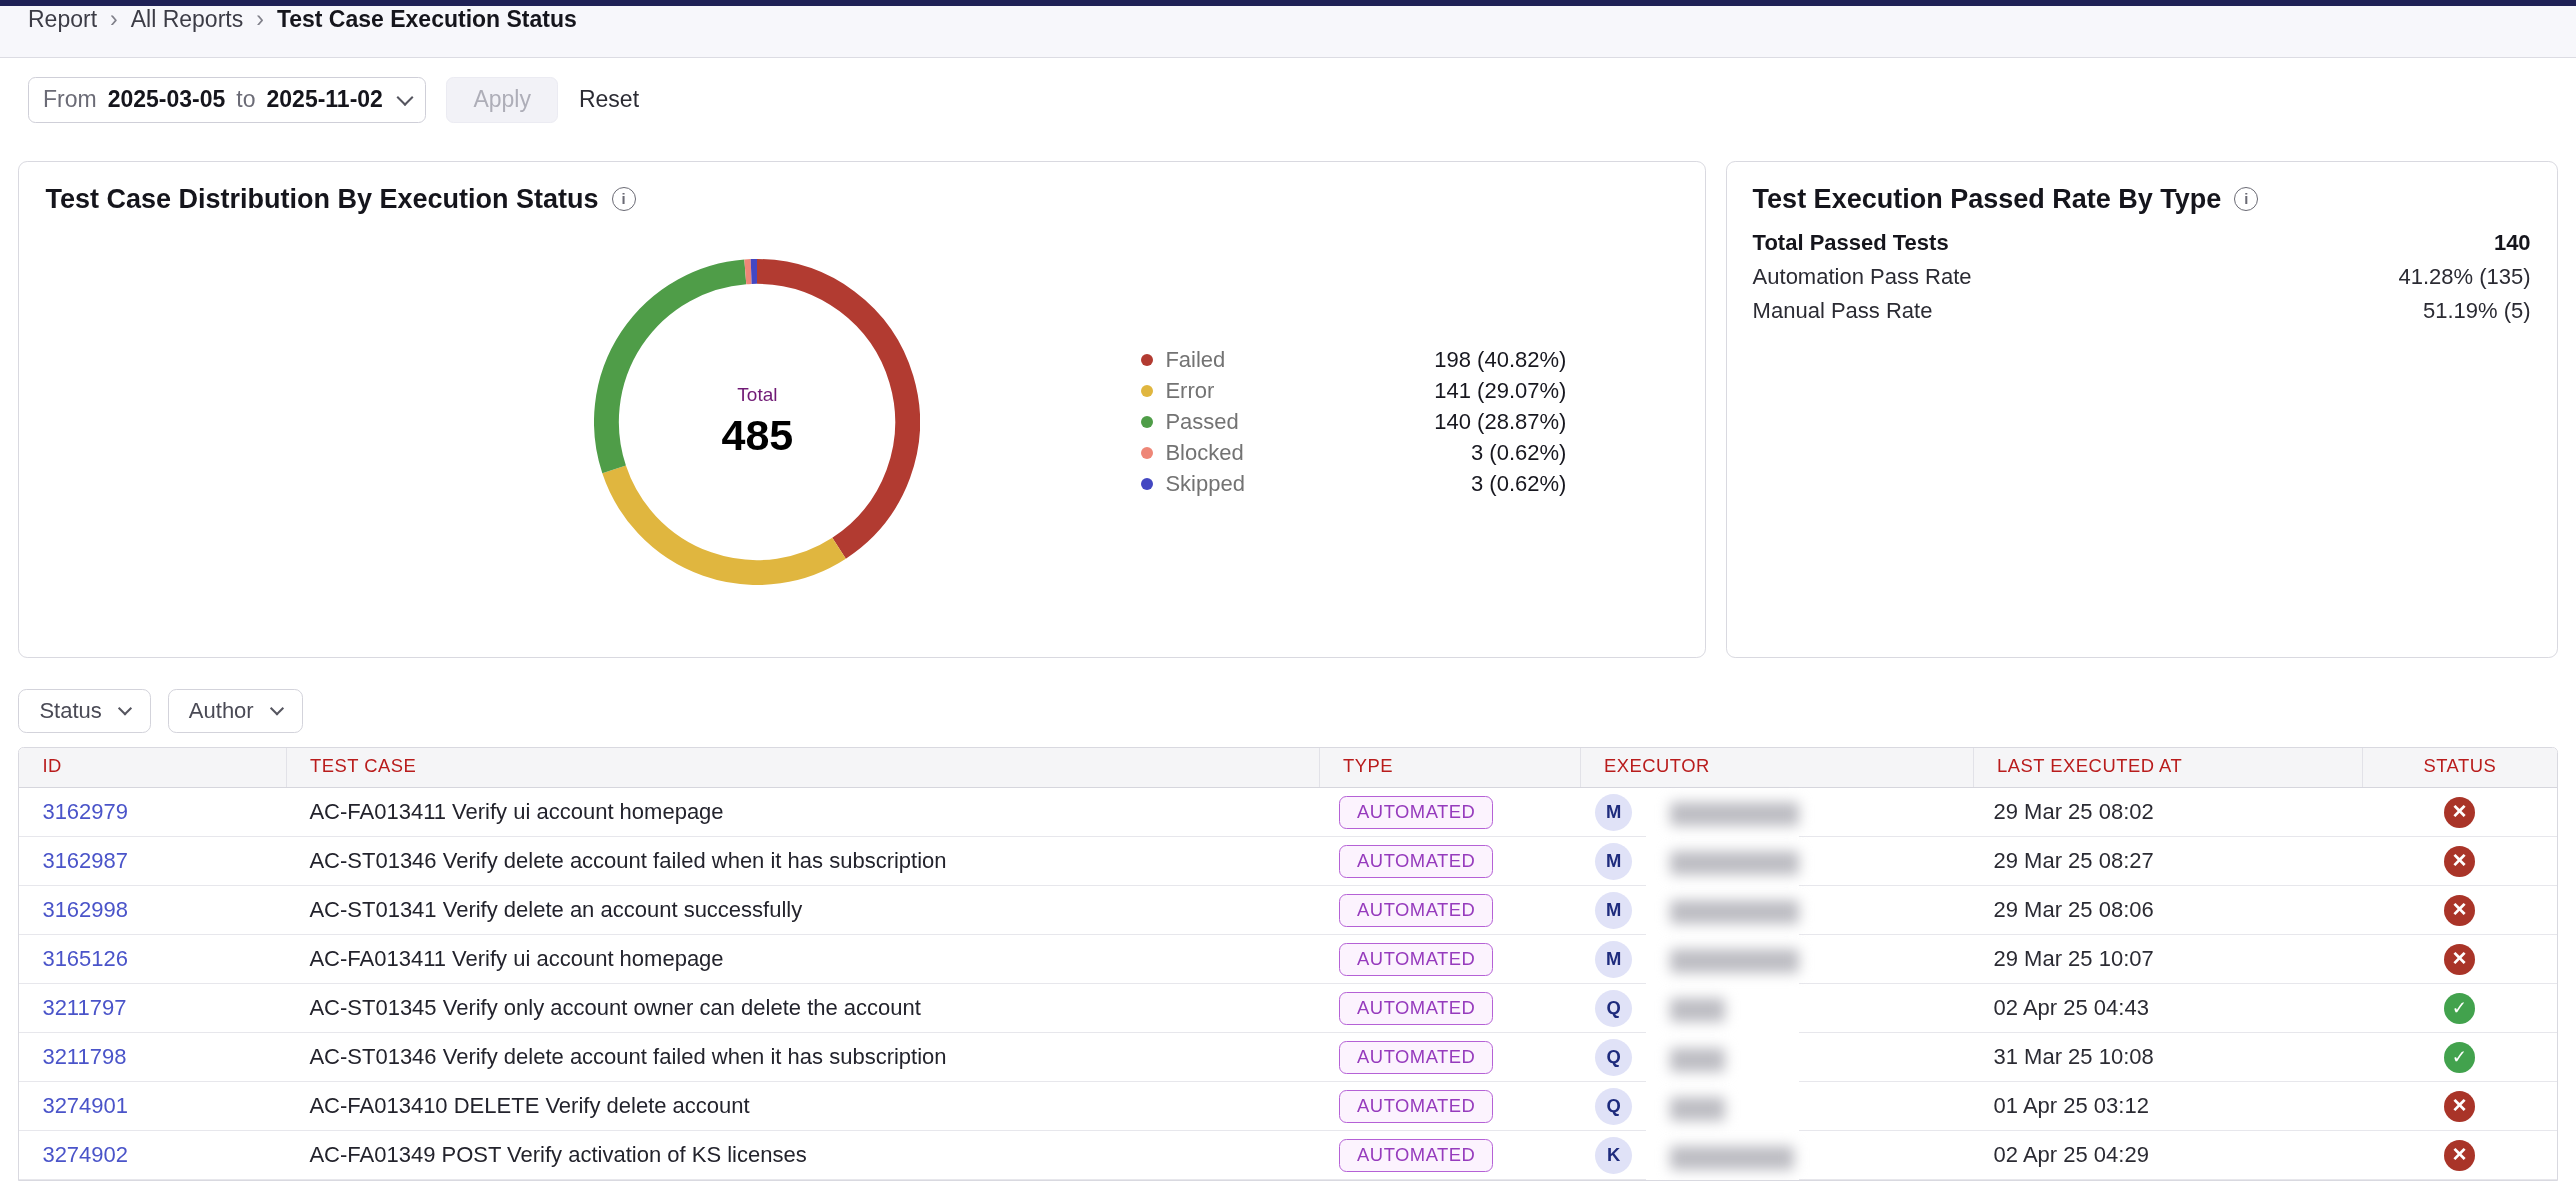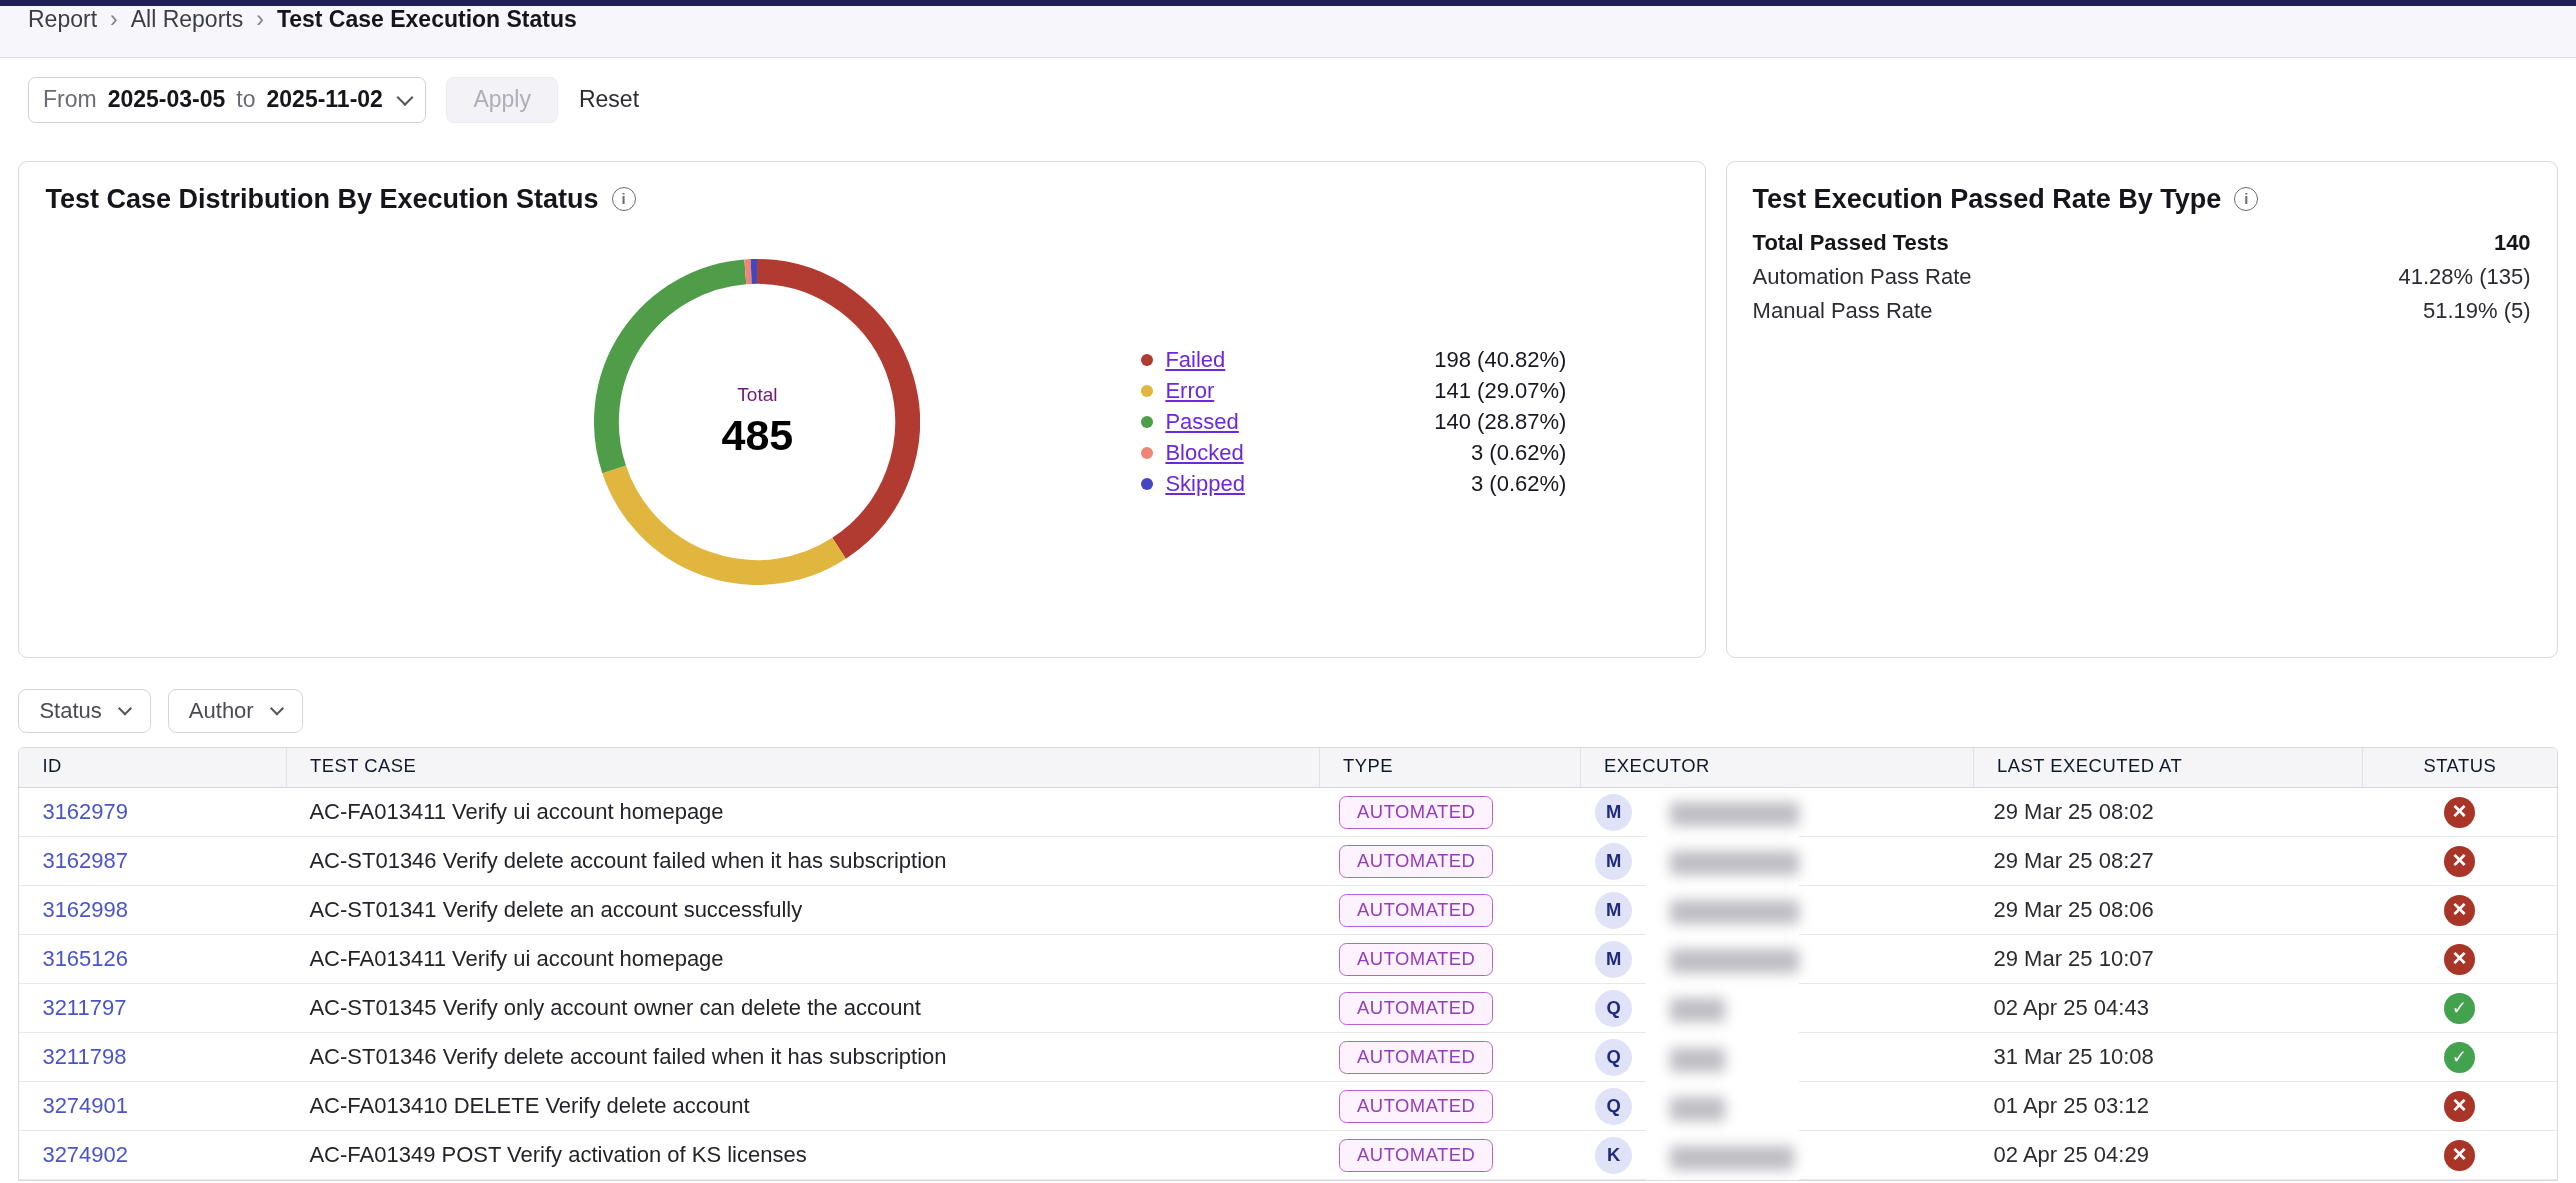--- a/index.html
+++ b/index.html
@@ -41,37 +41,37 @@
   .card-rate{width:832px;flex:none;}
   .dist-body{display:flex;align-items:center;margin-top:44px;}
   .donut-wrap{position:relative;width:326px;height:326px;margin-left:549px;flex:none;}
   .donut-center{position:absolute;inset:0;display:flex;flex-direction:column;
     align-items:center;justify-content:center;gap:5.5px;}
   .donut-center .t-lbl{font-size:19px;color:#701a75;}
   .donut-center .t-val{font-size:43px;font-weight:bold;color:#000;}
   .legend{margin-left:221px;width:425px;}
   .legend-row{display:flex;align-items:center;height:31px;font-size:22px;}
   .legend-dot{width:12px;height:12px;border-radius:50%;margin-right:12px;flex:none;}
-  .legend-label{color:#6d28d9;text-decoration:underline;}
+  .legend-label{color:#737373;}
   .legend-val{margin-left:auto;color:#17171f;}
   .rate-rows{margin-top:11px;}
   .rate-row{display:flex;justify-content:space-between;align-items:center;height:34px;font-size:22px;color:#2b2b33;}
   .rate-row.bold .r-lbl,.rate-row.bold .r-val{font-weight:bold;color:#15151c;}
   
   .table-filters{display:flex;gap:16.6px;margin:31px 18.4px 0;}
   .pill-btn{display:inline-flex;align-items:center;gap:13px;height:44px;padding:0 20px;
     border:0.9px solid #d3d3db;border-radius:8.3px;background:#fff;font-size:22px;color:#4a4a55;cursor:pointer;}
   .pill-btn .chev{width:10px;height:10px;border-width:2.3px;}
   
   .table-wrap{position:relative;margin:14px 18.4px 0;border:0.9px solid var(--card-border);
     border-radius:5.5px 5.5px 0 0;overflow:hidden;}
   table{width:100%;border-collapse:collapse;table-layout:fixed;}
   col.c-id{width:267px;} col.c-name{width:1033px;} col.c-type{width:261px;}
   col.c-exec{width:393px;} col.c-date{width:389px;} col.c-status{width:194px;}
-  thead th{height:40px;background:#f5f5f7;font-size:18.4px;font-weight:normal;color:#0f172a;
+  thead th{height:40px;background:#f5f5f7;font-size:18.4px;font-weight:normal;color:#b91c1c;
     text-align:left;padding:0 0 4px 23px;letter-spacing:0.5px;border-bottom:0.9px solid #d6d6dd;}
   thead th+th{border-left:0.9px solid #e2e2e8;}
   thead th.th-status{text-align:center;padding-left:0;}
   tbody td{height:49px;border-bottom:0.9px solid var(--row-border);font-size:22px;padding:0 9.2px 0 23px;
     white-space:nowrap;overflow:hidden;}
   td.col-id a{color:var(--link);text-decoration:none;cursor:pointer;}
   td.col-type{padding-left:20px;}
   .badge{display:inline-block;padding:4.6px 16.6px;border:1.8px solid var(--badge-border);
     border-radius:7.4px;background:var(--badge-bg);color:var(--badge-text);
     font-size:18.4px;letter-spacing:0.5px;}

